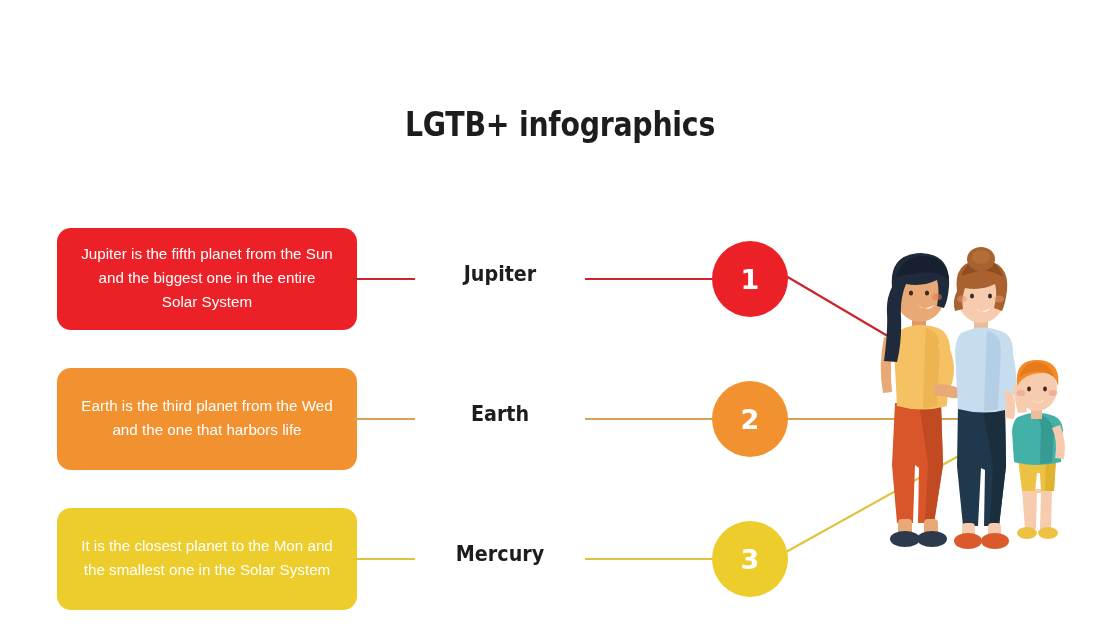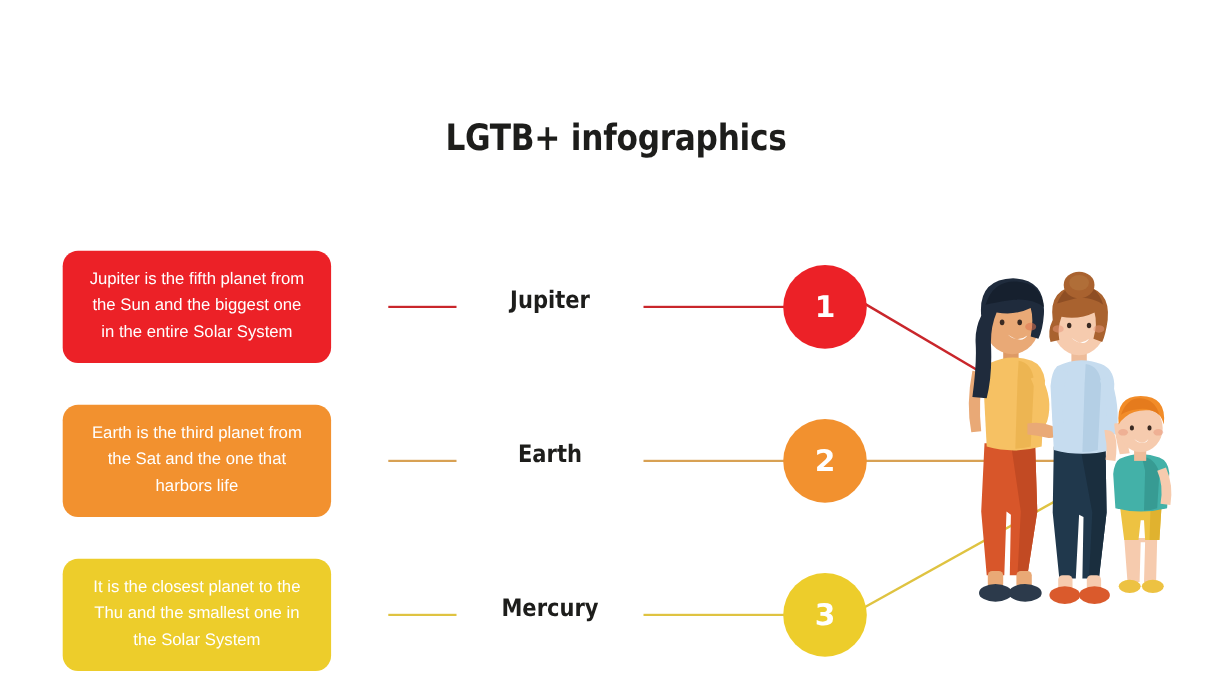--- a/index.html
+++ b/index.html
@@ -42,21 +42,21 @@
   }
   #row-1 { top: 231px; }
   #row-2 { top: 371px; }
   #row-3 { top: 511px; }
 
   
   .desc-box {
     position: absolute;
     left: 57px;
     top: -51px;
-    width: 244px;
+    width: 300px;
     height: 102px;
     border-radius: 14px;
     box-sizing: border-box;
     display: flex;
     align-items: center;
     justify-content: center;
     padding: 4px 22px 6px 22px;
     color: #ffffff;
     font-size: 15.2px;
     line-height: 24px;
@@ -154,33 +154,33 @@
     <div class="conn-a" style="background:#C9262B"></div>
     <div class="planet-label">Jupiter</div>
     <div class="conn-b" style="background:#C9262B"></div>
     <div class="num-circle" style="background:#EC2127">
       <span>1</span>
     </div>
   </div>
 
   <div class="row" id="row-2">
     <div class="desc-box" style="background:#F2912F">
-      <span>Earth is the third planet from the Sat and the one that harbors life</span>
+      <span>Earth is the third planet from the Wed and the one that harbors life</span>
     </div>
     <div class="conn-a" style="background:#D8A154"></div>
     <div class="planet-label">Earth</div>
     <div class="conn-b" style="background:#D8A154"></div>
     <div class="num-circle" style="background:#F2912F">
       <span>2</span>
     </div>
   </div>
 
   <div class="row" id="row-3">
     <div class="desc-box" style="background:#EDCD2B">
-      <span>It is the closest planet to the Thu and the smallest one in the Solar System</span>
+      <span>It is the closest planet to the Mon and the smallest one in the Solar System</span>
     </div>
     <div class="conn-a" style="background:#DFC341"></div>
     <div class="planet-label">Mercury</div>
     <div class="conn-b" style="background:#DFC341"></div>
     <div class="num-circle" style="background:#EDCD2B">
       <span>3</span>
     </div>
   </div>
 
   <svg id="illustration" viewBox="0 0 205 320" xmlns="http://www.w3.org/2000/svg">

